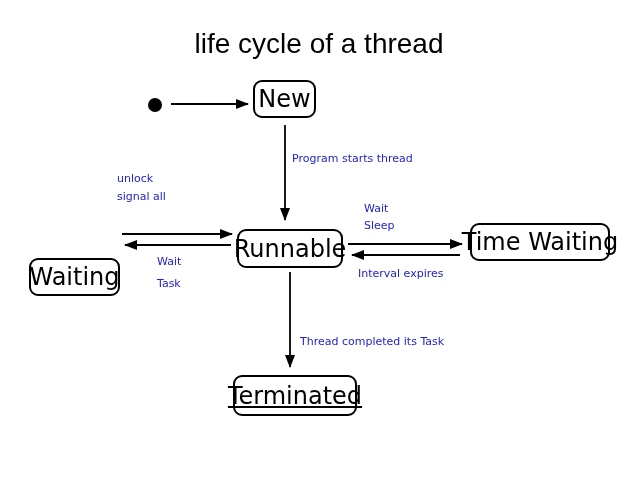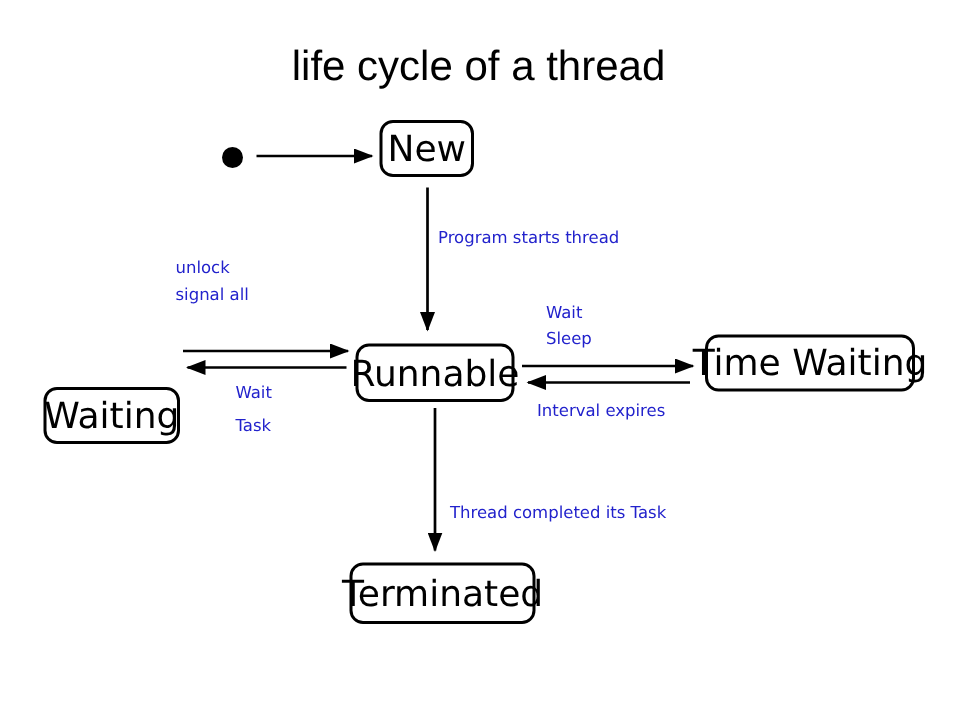--- a/index.html
+++ b/index.html
@@ -57,21 +57,21 @@
     color: var(--transition-label);
     font-size: 11px;
     line-height: 18px;
     white-space: nowrap;
   }
   .tlabel.centered { text-align: left; }
   .state-new         { left: 253px; top: 80px;  width: 63px;  height: 38px; }
   .state-waiting     { left: 29px;  top: 229px; width: 91px;  height: 38px; margin-top: 29px; }
   .state-runnable    { left: 237px; top: 229px; width: 106px; height: 39px; }
   .state-time-waiting{ left: 470px; top: 223px; width: 140px; height: 38px; }
-  .state-terminated  { left: 233px; top: 375px; width: 124px; height: 41px; }
+  .state-terminated  { left: 233px; top: 375px; width: 124px; height: 41px; text-decoration: underline; }
   .label-program-starts   { left: 292px; top: 150px; }
   .label-unlock-signal    { left: 117px; top: 170px; width: 104px; line-height: 18px; }
   .label-wait-lock        { left: 157px; top: 251px; width: 50px;  line-height: 22px; }
   .label-wait-sleep       { left: 364px; top: 200px; width: 50px;  line-height: 17px; }
   .label-interval-expires { left: 358px; top: 265px; }
   .label-thread-completed { left: 300px; top: 333px; }
 </style>
 </head>
 <body>
 

